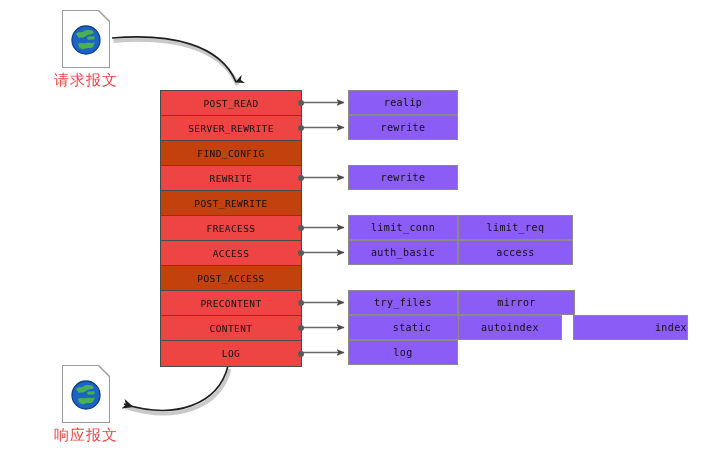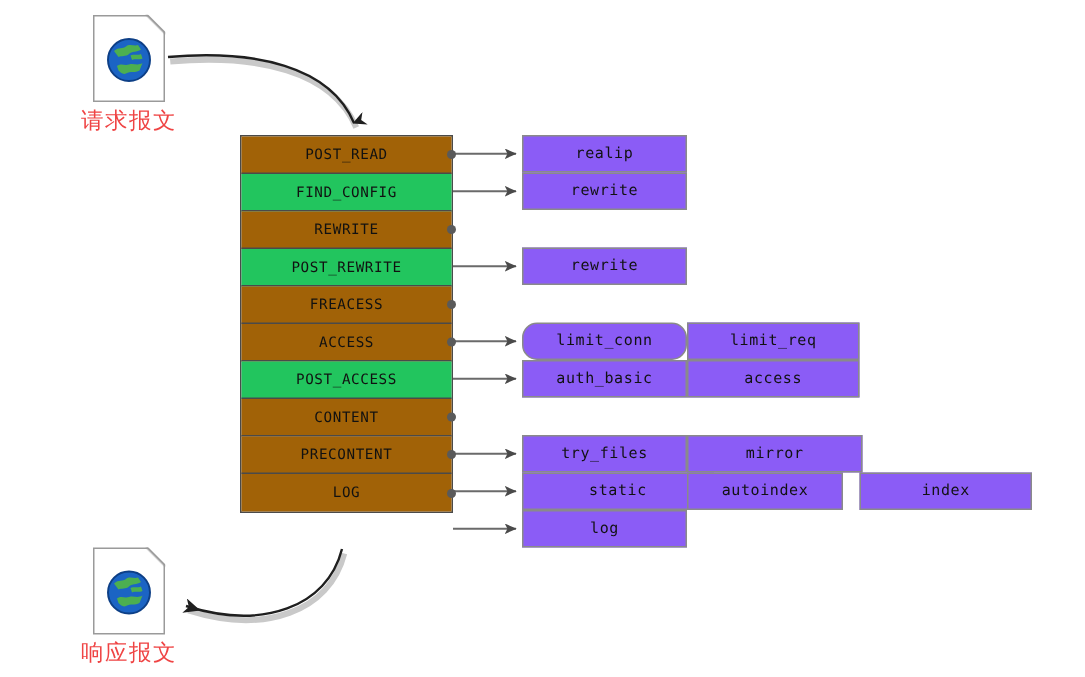--- a/index.html
+++ b/index.html
@@ -82,22 +82,22 @@
     text-align: center;
     font-family: "DejaVu Sans Mono", monospace;
     font-size: 9.5px;
     color: #111111;
     letter-spacing: 0.4px;
     border-bottom: 1px solid #4a4a4a;
     box-sizing: border-box;
     position: relative;
   }
   .phase-row:last-child { border-bottom: none; }
-  .phase-row.green  { background: #a16207; }
-  .phase-row.orange { background: #22c55e; }
+  .phase-row.green  { background: #ef4444; }
+  .phase-row.orange { background: #c2410c; }
 
   
   .conn-dot {
     position: absolute;
     right: -3px;
     top: 50%;
     margin-top: -3px;
     width: 6px;
     height: 6px;
     border-radius: 50%;
@@ -189,20 +189,24 @@
     </svg>
   </div>
   <div class="doc-label">响应报文</div>
 </div>
 
 <div id="phase-column">
   <div class="phase-row green">
     <span>POST_READ</span>
     <span class="conn-dot"></span>
   </div>
+  <div class="phase-row green">
+    <span>SERVER_REWRITE</span>
+    <span class="conn-dot"></span>
+  </div>
   <div class="phase-row orange">
     <span>FIND_CONFIG</span>
   </div>
   <div class="phase-row green">
     <span>REWRITE</span>
     <span class="conn-dot"></span>
   </div>
   <div class="phase-row orange">
     <span>POST_REWRITE</span>
   </div>
@@ -211,45 +215,45 @@
     <span class="conn-dot"></span>
   </div>
   <div class="phase-row green">
     <span>ACCESS</span>
     <span class="conn-dot"></span>
   </div>
   <div class="phase-row orange">
     <span>POST_ACCESS</span>
   </div>
   <div class="phase-row green">
+    <span>PRECONTENT</span>
+    <span class="conn-dot"></span>
+  </div>
+  <div class="phase-row green">
     <span>CONTENT</span>
     <span class="conn-dot"></span>
   </div>
   <div class="phase-row green">
-    <span>PRECONTENT</span>
-    <span class="conn-dot"></span>
-  </div>
-  <div class="phase-row green">
     <span>LOG</span>
     <span class="conn-dot"></span>
   </div>
 </div>
 
 <div class="mod-box" style="left:348px; top:90px;  width:110px;">realip</div>
 
 <div class="mod-box" style="left:348px; top:115px; width:110px;">rewrite</div>
 
 <div class="mod-box" style="left:348px; top:165px; width:110px;">rewrite</div>
 
-<div class="mod-box" style="left:348px; top:215px; width:110px;border-radius:10px;">limit_conn</div>
+<div class="mod-box" style="left:348px; top:215px; width:110px;">limit_conn</div>
 <div class="mod-box" style="left:458px; top:215px; width:115px;">limit_req</div>
 
 <div class="mod-box" style="left:348px; top:240px; width:110px;">auth_basic</div>
 <div class="mod-box" style="left:458px; top:240px; width:115px;">access</div>
 
 <div class="mod-box" style="left:348px; top:290px; width:110px;">try_files</div>
 <div class="mod-box" style="left:458px; top:290px; width:117px;">mirror</div>
 
 <div class="mod-box" style="left:348px; top:315px; width:128px;">static</div>
 <div class="mod-box" style="left:458px; top:315px; width:104px;">autoindex</div>
-<div class="mod-box" style="left:573px; top:315px; width:115px;">index</div>
+<div class="mod-box" style="left:573px; top:315px; width:115px;text-align:right;">index</div>
 
 <div class="mod-box" style="left:348px; top:340px; width:110px;">log</div>
 
 </body></html>

